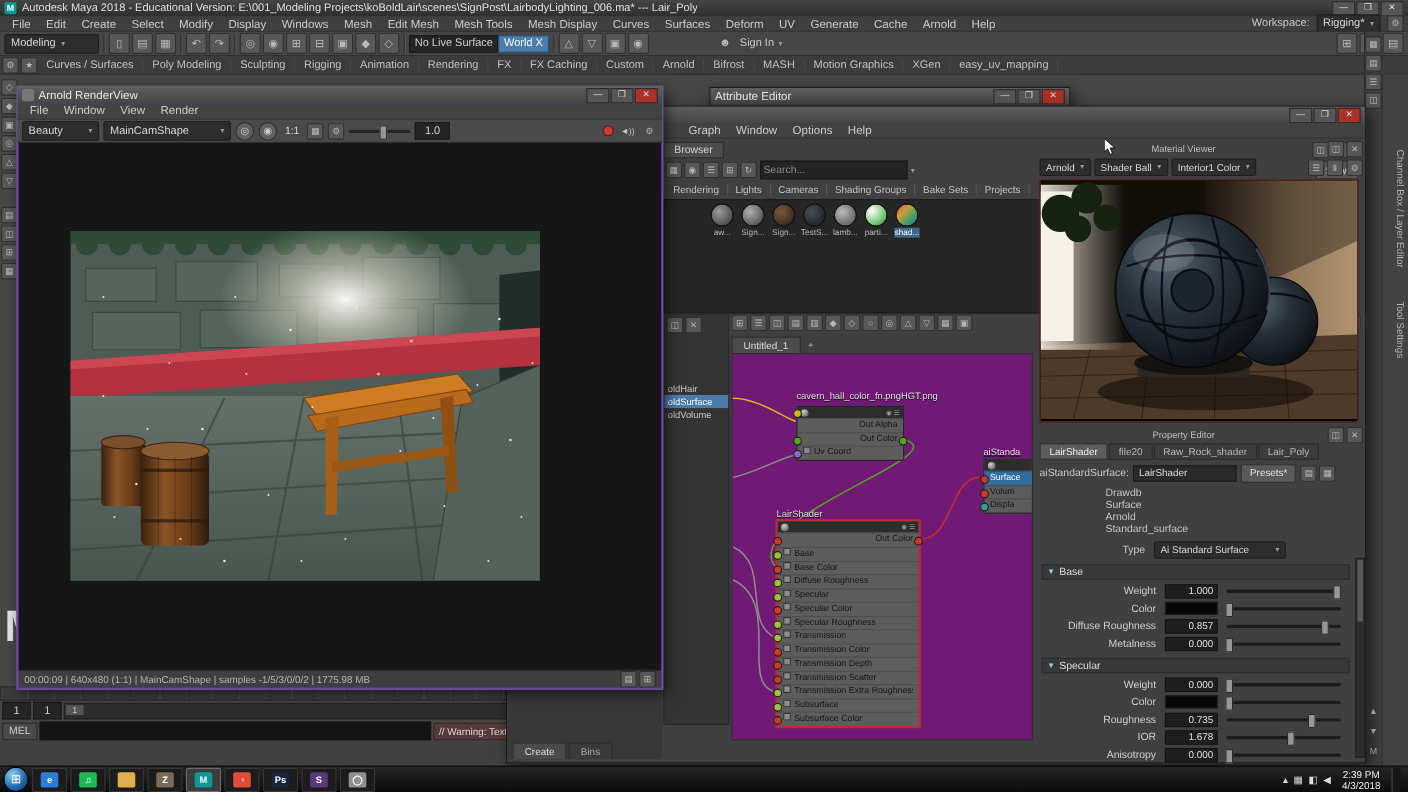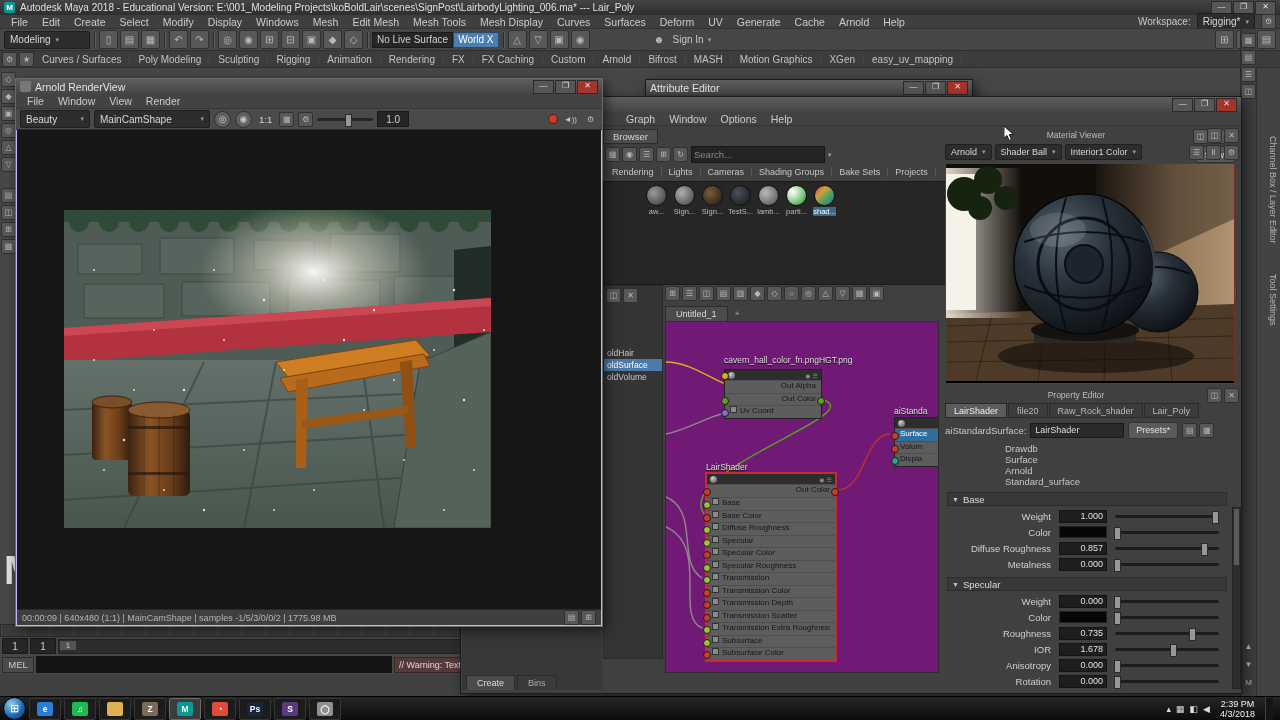--- a/index.html
+++ b/index.html
@@ -142,21 +142,21 @@
   .prow{display:grid;grid-template-columns:106px 48px auto;column-gap:8px;align-items:center;height:16px;margin-right:14px;}
   .plabel{text-align:right;font-size:9.5px;color:#cfcfcf;white-space:nowrap;}
   .pfield{height:11px;background:#1e1e1e;border:1px solid #141414;font-size:9px;color:#e0e0e0;
           display:flex;align-items:center;justify-content:flex-end;padding:0 3px;}
   .pswatch{height:10px;background:#060606;border:1px solid #222;}
   .slider{position:relative;height:3px;background:#1c1c1c;border-radius:2px;margin-right:6px;}
   .handle{position:absolute;top:-4px;width:5px;height:11px;background:#979797;border:1px solid #2a2a2a;margin-left:-3px;}
   .pe-scroll{position:absolute;right:-2px;top:118px;width:7px;height:180px;background:#2d2d2d;border:1px solid #222;}
   .pe-thumb{width:5px;height:56px;background:#5a5a5a;margin:1px auto;}
   
-  #renderview{left:15px;top:78px;width:586px;height:547px;z-index:6;background:#c4b5fd;border:1px solid #6a6a6a;}
+  #renderview{left:15px;top:78px;width:586px;height:547px;z-index:6;background:#6d28d9;border:1px solid #6a6a6a;}
   .rv-menu{height:14px;background:#434343;display:flex;align-items:center;padding:0 4px;border-bottom:1px solid #363636;}
   .rv-tools{height:20px;background:#4a4a4a;display:flex;align-items:center;gap:4px;padding:0 4px;border-bottom:1px solid #2e2e2e;}
   .rv-img-area{position:absolute;left:1px;top:51px;right:1px;bottom:17px;background:#161616;}
   .rv-status{position:absolute;left:1px;bottom:1px;right:1px;height:15px;background:#3f3f3f;border-top:1px solid #2a2a2a;
              display:flex;align-items:center;gap:4px;padding:0 5px;font-size:9px;color:#b5b5b5;}
   .rv-slider{width:56px;height:3px;background:#262626;position:relative;border-radius:2px;}
   .rv-slider .handle{left:55%;}
   .reddot{width:8px;height:8px;border-radius:50%;background:#cc3b2e;border:1px solid #5a1a14;}
   .roundbtn{width:15px;height:15px;border-radius:50%;background:#606060;border:1px solid #2e2e2e;color:#ccc;
             font-size:9px;display:inline-flex;align-items:center;justify-content:center;}
@@ -741,20 +741,27 @@
             <span class="ico sm">▦</span>
           </span>
       </div>
       <div class="hier">
 
       <div>Drawdb</div>
           <div>Surface</div>
           <div>Arnold</div>
           <div>Standard_surface</div>
         </div>
+      <div class="typerow">
+        <span class="tl">Type</span>
+        <span class="dd" style="width:108px;justify-content:space-between;height:14px;font-size:9px">
+          <span>Ai Standard Surface</span>
+          <span class="caret">▾</span>
+        </span>
+      </div>
 
       <div class="sechdr">
         <span class="tri">▼</span>
         <span>Base</span>
       </div>
       <div class="prow">
         <span class="plabel">Weight</span>
         <span class="pfield">1.000</span>
         <span class="slider">
             <span class="handle" style="left: 96%;"></span>

